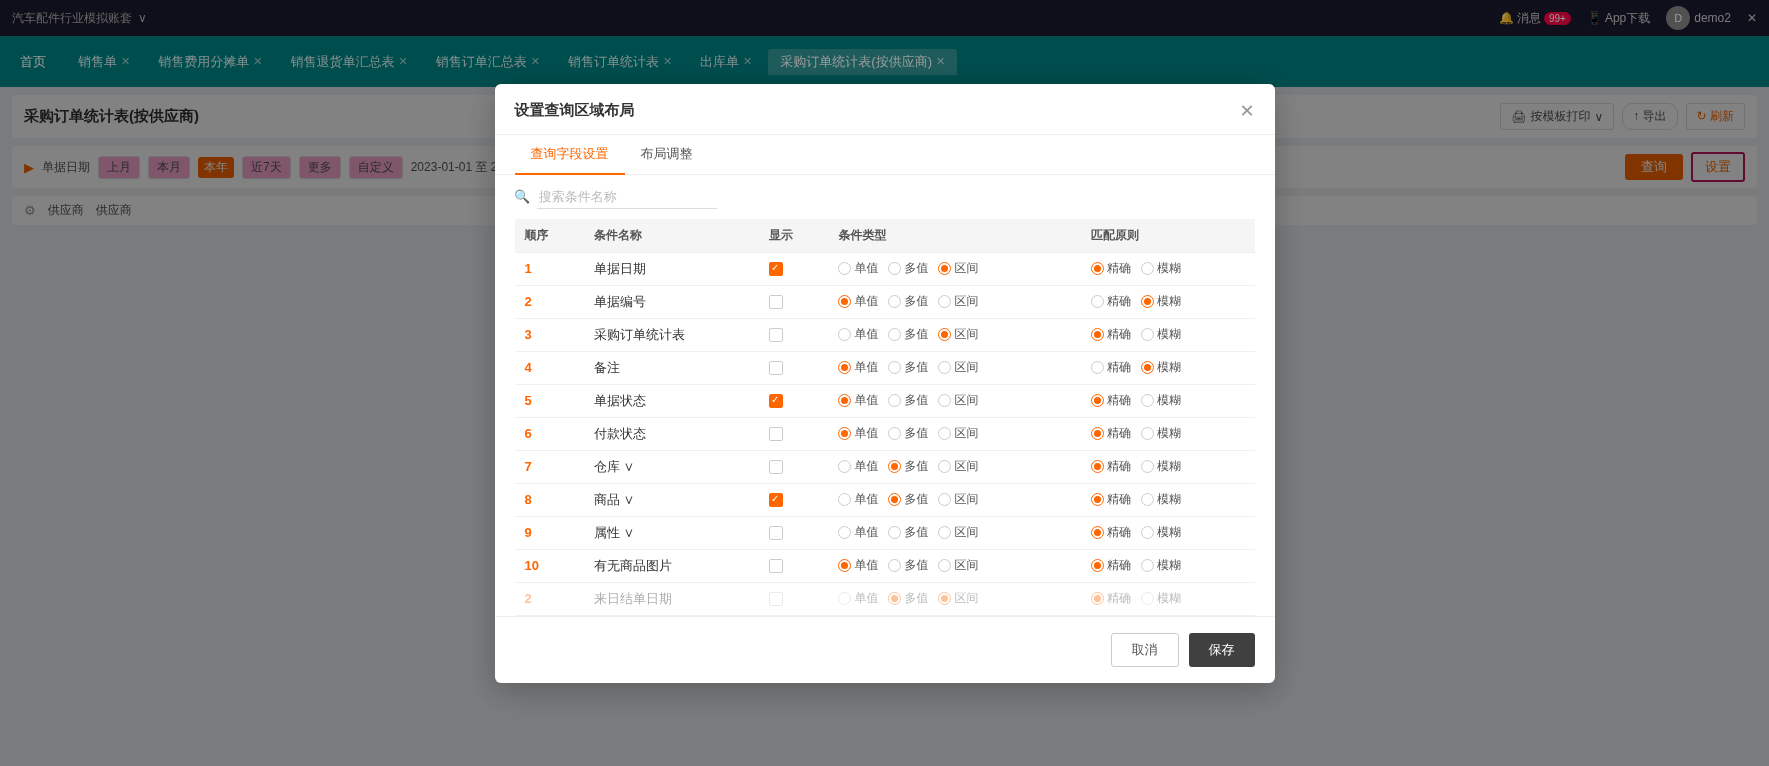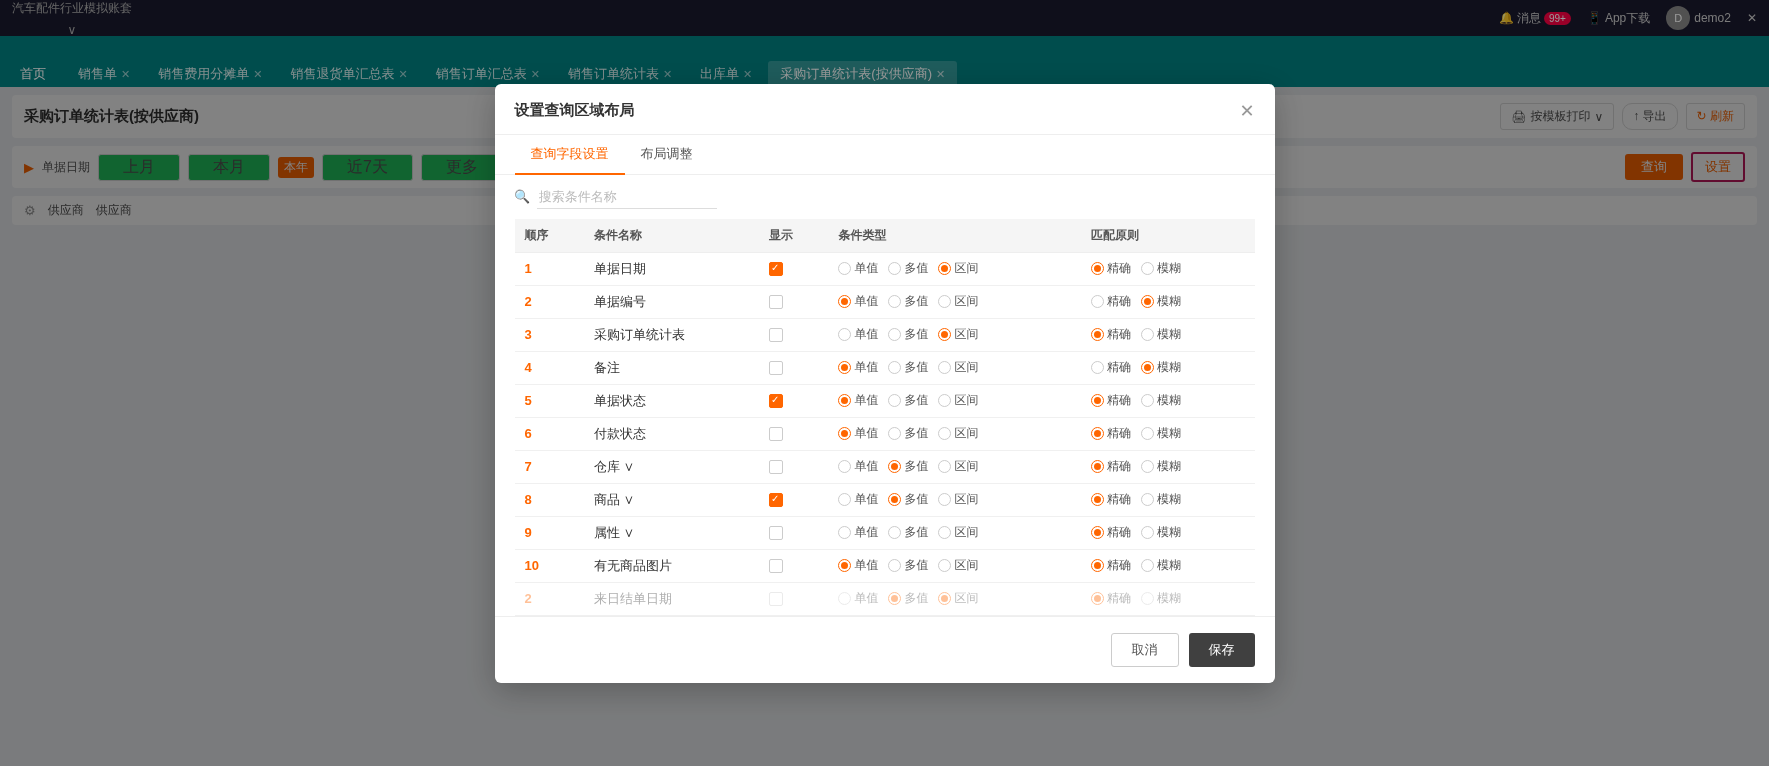--- a/index.html
+++ b/index.html
@@ -8,31 +8,31 @@
     
     .top-bar {
       height: 36px;
       background: #1a1a2e;
       display: flex;
       align-items: center;
       justify-content: space-between;
       padding: 0 12px;
       color: #ccc;
     }
-    .top-bar-left { font-size: 12px; color: #aaa; display: flex; align-items: center; gap: 6px; flex-direction: column; }
+    .top-bar-left { font-size: 12px; color: #aaa; display: flex; align-items: center; gap: 6px; }
     .top-bar-right { display: flex; align-items: center; gap: 16px; font-size: 12px; }
     .badge { background: #f04; color: white; border-radius: 8px; padding: 1px 5px; font-size: 10px; }
     .avatar { width: 24px; height: 24px; border-radius: 50%; background: #888; display: inline-flex; align-items: center; justify-content: center; color: white; font-size: 11px; }
 
     
     .tab-bar {
       height: 51px;
       background: #008080;
       display: flex;
-      align-items: flex-end;
+      align-items: center;
       padding: 0 8px;
       gap: 4px;
     }
     .tab-item {
       padding: 4px 12px;
       color: rgba(255,255,255,0.85);
       font-size: 13px;
       cursor: pointer;
       border-radius: 3px 3px 0 0;
       display: flex; align-items: center; gap: 4px;
@@ -64,21 +64,21 @@
     .btn-refresh { border: 1px solid #ddd; background: white; padding: 4px 10px; border-radius: 3px; font-size: 12px; color: #f60; cursor: pointer; }
 
     .filter-bar {
       background: white;
       padding: 6px 12px;
       border-radius: 4px;
       margin-bottom: 8px;
       display: flex; align-items: center; gap: 8px; flex-wrap: wrap;
     }
     .filter-orange { background: #f60; color: white; border: none; padding: 2px 6px; border-radius: 3px; font-size: 12px; cursor: pointer; }
-    .filter-btn { border: 1px solid #ddd; background: #22c55e; padding: 2px 24px; border-radius: 3px; font-size: 16px; color: #555; cursor: pointer; }
+    .filter-btn { border: 1px solid #ddd; background: #f9a8d4; padding: 2px 8px; border-radius: 3px; font-size: 12px; color: #555; cursor: pointer; }
     .filter-label { color: #555; font-size: 12px; }
     .query-btn { background: #f60; color: white; border: none; padding: 4px 16px; border-radius: 3px; font-size: 13px; cursor: pointer; }
     .set-btn { border: 2px solid #be185d; color: #f60; background: white; padding: 4px 12px; border-radius: 3px; font-size: 13px; cursor: pointer; }
 
     .table-header-row {
       background: white;
       padding: 6px 12px;
       border-radius: 4px;
       display: flex; align-items: center; gap: 12px;
     }

